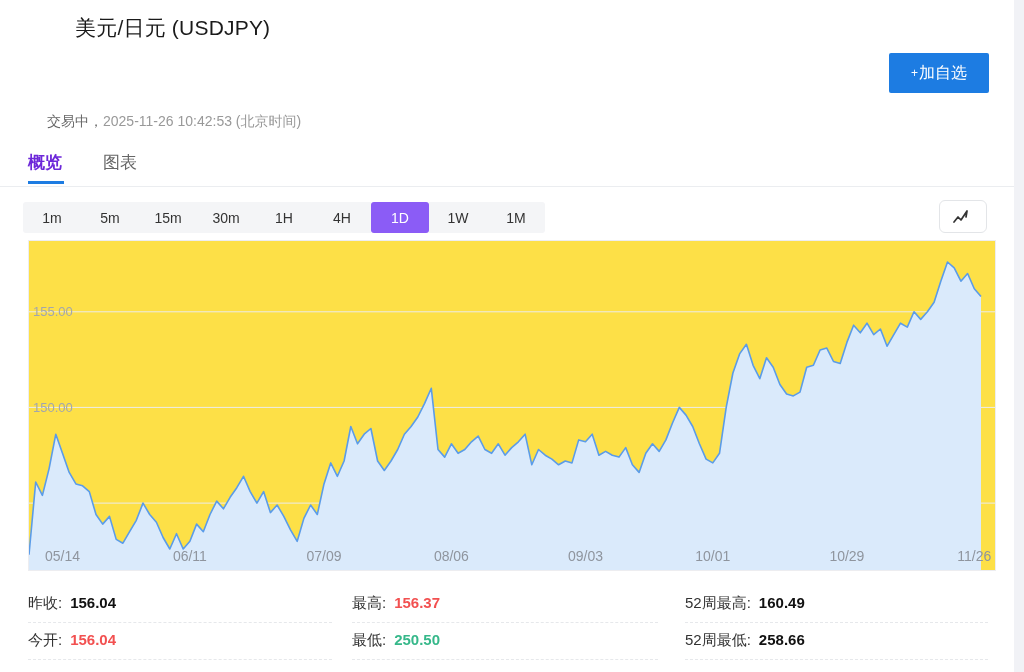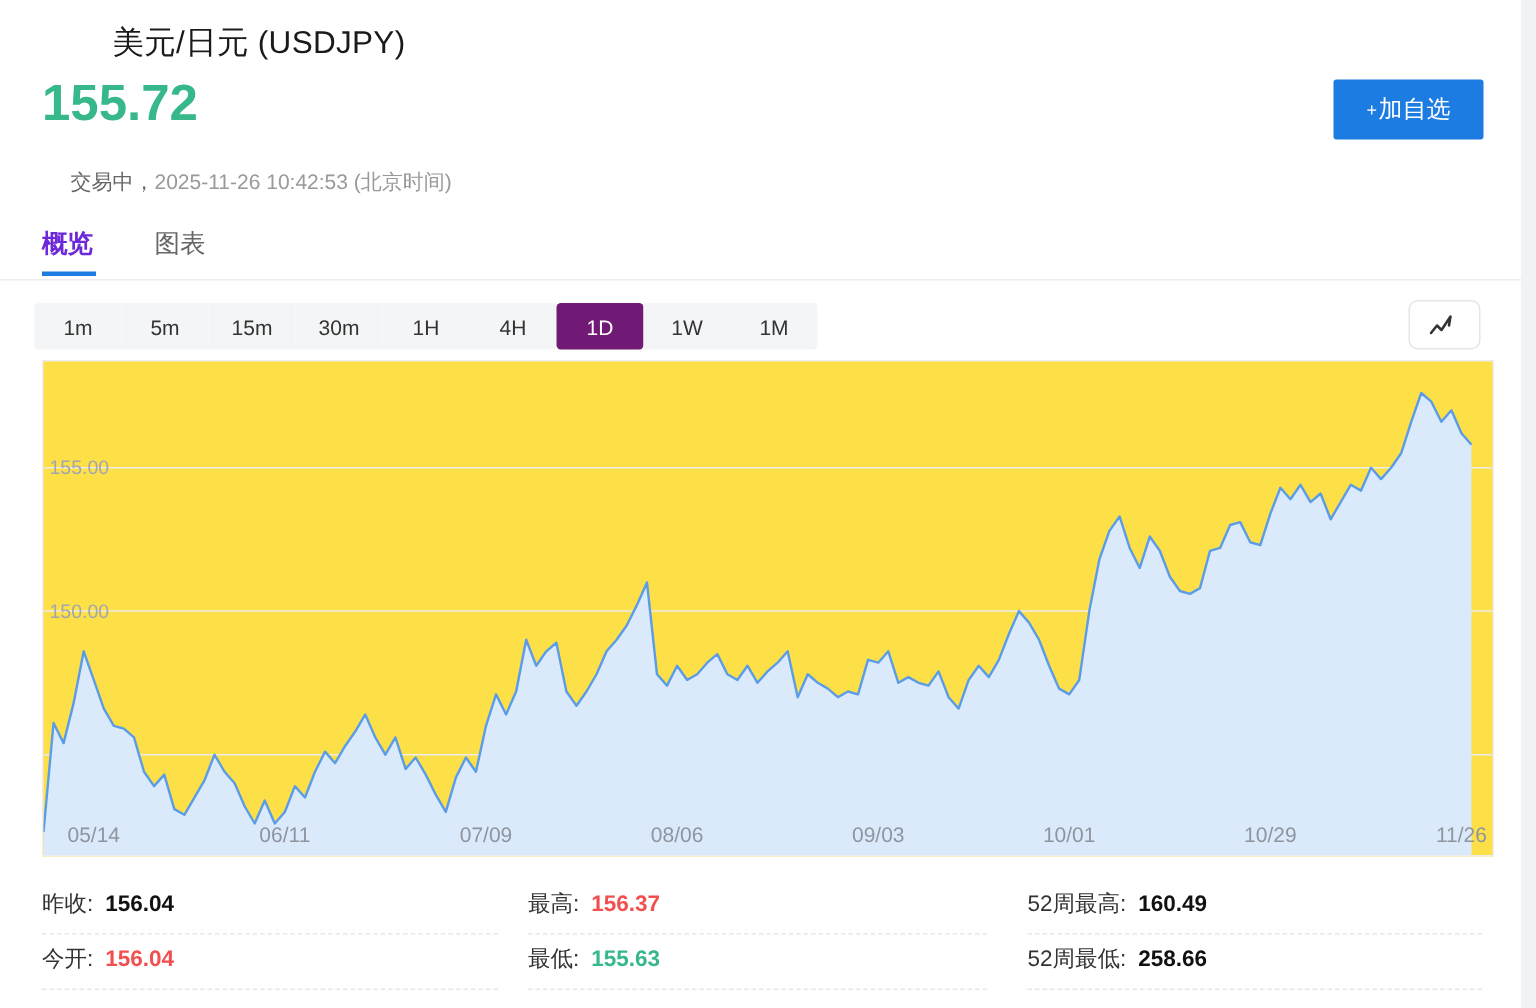--- a/index.html
+++ b/index.html
@@ -28,21 +28,21 @@
   .tab-underline{left:28px;top:181px;width:36px;height:3px;background:#1d7ce2;}
   .tabs-divider{left:0;top:186px;width:1014px;height:1px;background:#ebedf0;}
   
   .intervals{left:23px;top:202px;display:flex;gap:0;}
   .interval{
     width:58px;height:31px;background:#f4f5f7;color:#333;font-size:14px;
     display:flex;align-items:center;justify-content:center;cursor:pointer;
   }
   .interval:first-child{border-radius:3px 0 0 3px;}
   .interval:last-child{border-radius:0 3px 3px 0;}
-  .interval.active{background:#701a75;color:#fff;border-radius:3px;}
+  .interval.active{background:#8b5cf6;color:#fff;border-radius:3px;}
   .chart-type-btn{
     left:939px;top:200px;width:48px;height:33px;background:#fff;
     border:1px solid #e3e5e8;border-radius:6px;display:flex;align-items:center;
     justify-content:center;cursor:pointer;box-sizing:border-box;
   }
   
   .chart-box{
     left:28px;top:240px;width:968px;height:331px;border:1px solid #ededf0;
     box-sizing:border-box;background:#fde047;
   }
@@ -61,21 +61,20 @@
   .r2{top:620px;}
   
   .scrollbar-track{left:1014px;top:0;width:10px;height:672px;background:#f1f2f6;}
 </style>
 </head>
 <body>
 
 <div class="abs page-title">美元/日元 (USDJPY)</div>
 
 <div class="abs price-row">
-  <span class="price">155.72</span>
 </div>
 
 <div class="abs status-row">
   <span class="status-trading">交易中，</span><span>2025-11-26 10:42:53 (北京时间)</span>
 </div>
 
 <button class="abs watch-btn">
   <sup>+</sup>
   <span>加自选</span>
 </button>
@@ -121,16 +120,16 @@
       <text x="683.8" y="320" font-size="14" fill="#8f959e" text-anchor="middle" font-family="inherit">10/01</text>
       <text x="817.9" y="320" font-size="14" fill="#8f959e" text-anchor="middle" font-family="inherit">10/29</text>
       <text x="945.3" y="320" font-size="14" fill="#8f959e" text-anchor="middle" font-family="inherit">11/26</text>
     </svg>
 </div>
 
 <div class="abs stat-cell c1 r1"><span>昨收:</span><b class="val-dark">156.04</b></div>
 <div class="abs stat-cell c2 r1"><span>最高:</span><b class="val-red">156.37</b></div>
 <div class="abs stat-cell c3 r1"><span>52周最高:</span><b class="val-dark">160.49</b></div>
 <div class="abs stat-cell c1 r2"><span>今开:</span><b class="val-red">156.04</b></div>
-<div class="abs stat-cell c2 r2"><span>最低:</span><b class="val-green">155.63</b></div>
+<div class="abs stat-cell c2 r2"><span>最低:</span><b class="val-green">250.50</b></div>
 <div class="abs stat-cell c3 r2"><span>52周最低:</span><b class="val-dark">258.66</b></div>
 
 <div class="abs scrollbar-track"></div>
 
 </body></html>

